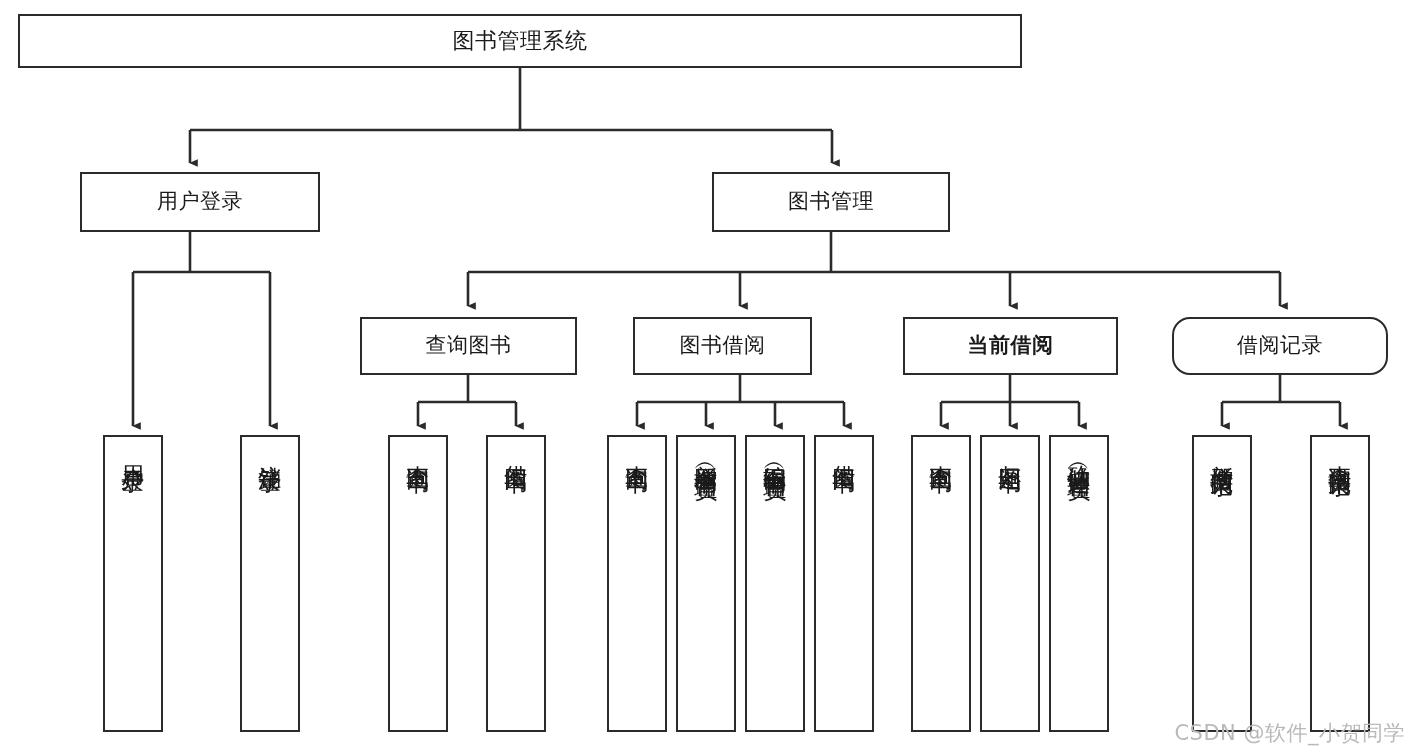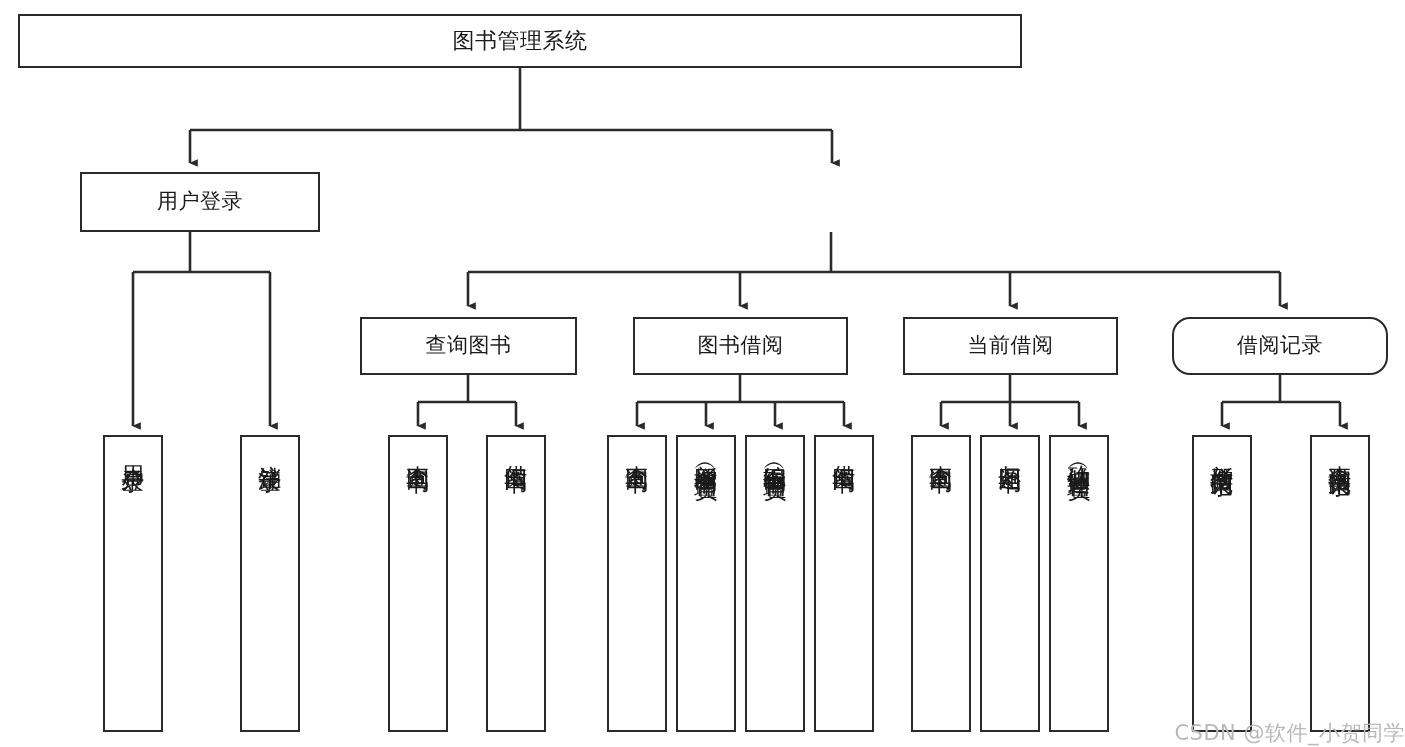--- a/index.html
+++ b/index.html
@@ -132,28 +132,31 @@
     </g>
   </svg>
 
   <div class="node horizontal root" style="left:18px; top:14px; width:1004px; height:54px;">
     <span class="lbl">图书管理系统</span>
   </div>
 
   <div class="node horizontal" style="left:80px; top:172px; width:240px; height:60px;">
     <span class="lbl">用户登录</span>
   </div>
+  <div class="node horizontal" style="left:712px; top:172px; width:238px; height:60px;">
+    <span class="lbl">图书管理</span>
+  </div>
 
   <div class="node horizontal" style="left:360px; top:317px; width:217px; height:58px;">
     <span class="lbl">查询图书</span>
   </div>
-  <div class="node horizontal" style="left:633px; top:317px; width:215px; height:58px;">
+  <div class="node horizontal" style="left:633px; top:317px; width:179px; height:58px;">
     <span class="lbl">图书借阅</span>
   </div>
-  <div class="node horizontal" style="left:903px; top:317px; width:215px; height:58px;">
+  <div class="node horizontal" style="left:903px; top:317px; width:215px; height:58px;font-weight:bold;">
     <span class="lbl">当前借阅</span>
   </div>
   <div class="node horizontal" style="left:1172px; top:317px; width:216px; height:58px;border-radius:18px;">
     <span class="lbl">借阅记录</span>
   </div>
 
   <div class="node vertical" style="left:103px; top:435px; width:60px; height:297px;">
     <span class="lbl">用户登录</span>
   </div>
   <div class="node vertical" style="left:240px; top:435px; width:60px; height:297px;">

